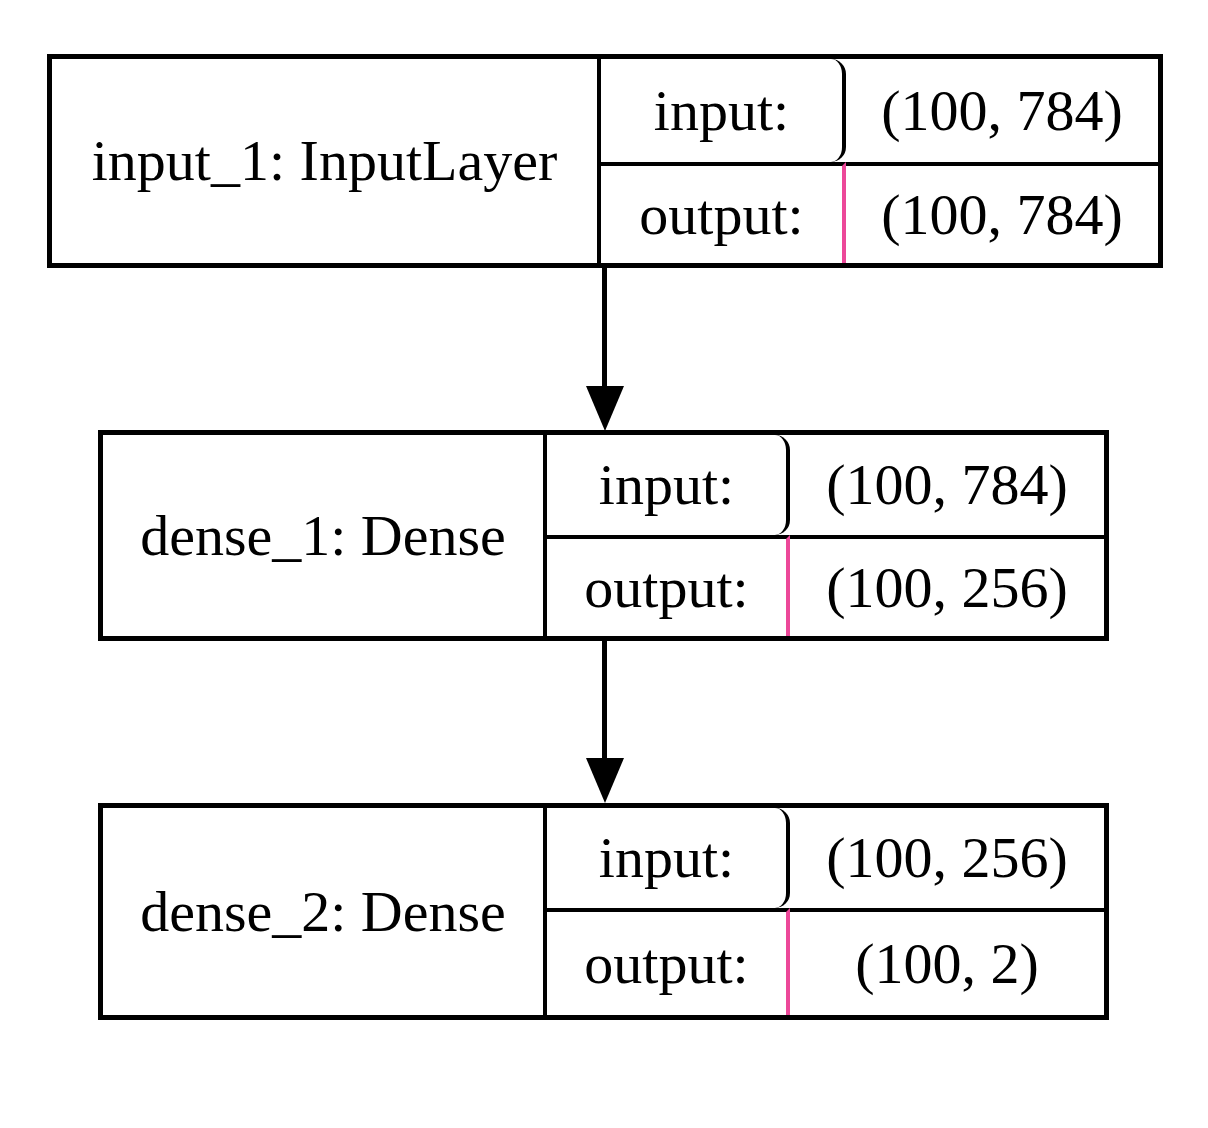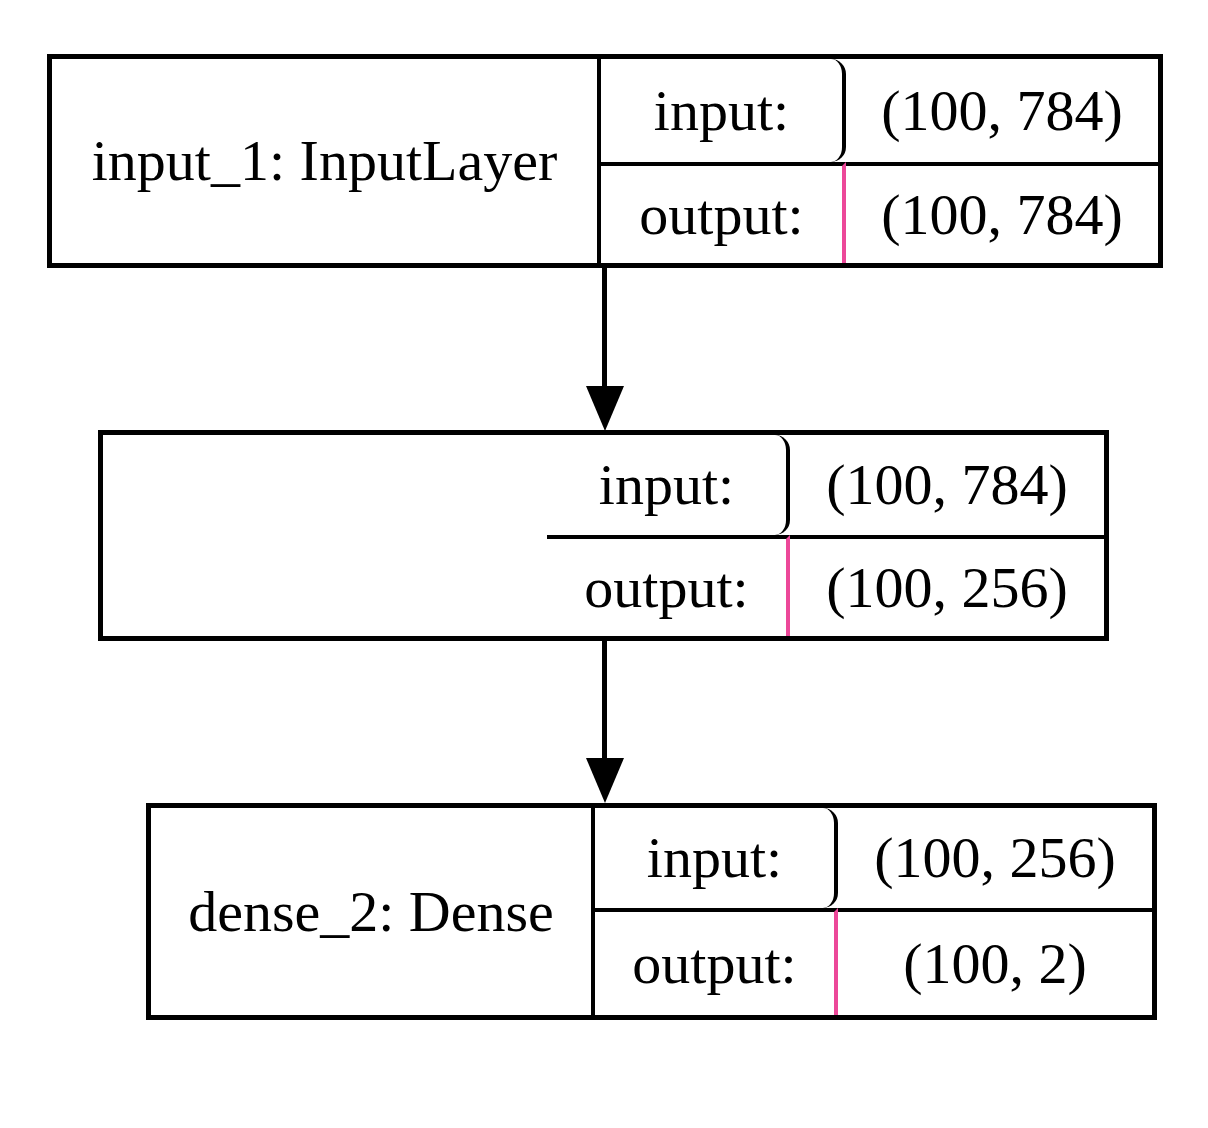--- a/index.html
+++ b/index.html
@@ -45,21 +45,20 @@
   }
   #node1 {
     left: 98px; top: 430px; width: 1011px; height: 211px;
     grid-template-columns: 444px 243px 1fr;
     grid-template-rows: 100px 1fr;
   }
   #node2 {
     left: 98px; top: 803px; width: 1011px; height: 217px;
     grid-template-columns: 444px 243px 1fr;
     grid-template-rows: 100px 1fr;
-    margin-left: 48px;
   }
 
   .stem {
     position: absolute;
     width: 5px;
     background: #000000;
   }
   .head {
     position: absolute;
     width: 0;
@@ -85,20 +84,21 @@
     <div class="cell lbl r2">output:</div>
     <div class="cell shp r2">(100, 784)</div>
   </div>
 
   <div id="arrow0">
     <div class="stem"></div>
     <div class="head"></div>
   </div>
 
   <div class="node" id="node1">
+    <div class="cell name">dense_1: Dense</div>
     <div class="cell lbl r1">input:</div>
     <div class="cell shp r1">(100, 784)</div>
     <div class="cell lbl r2">output:</div>
     <div class="cell shp r2">(100, 256)</div>
   </div>
 
   <div id="arrow1">
     <div class="stem"></div>
     <div class="head"></div>
   </div>

